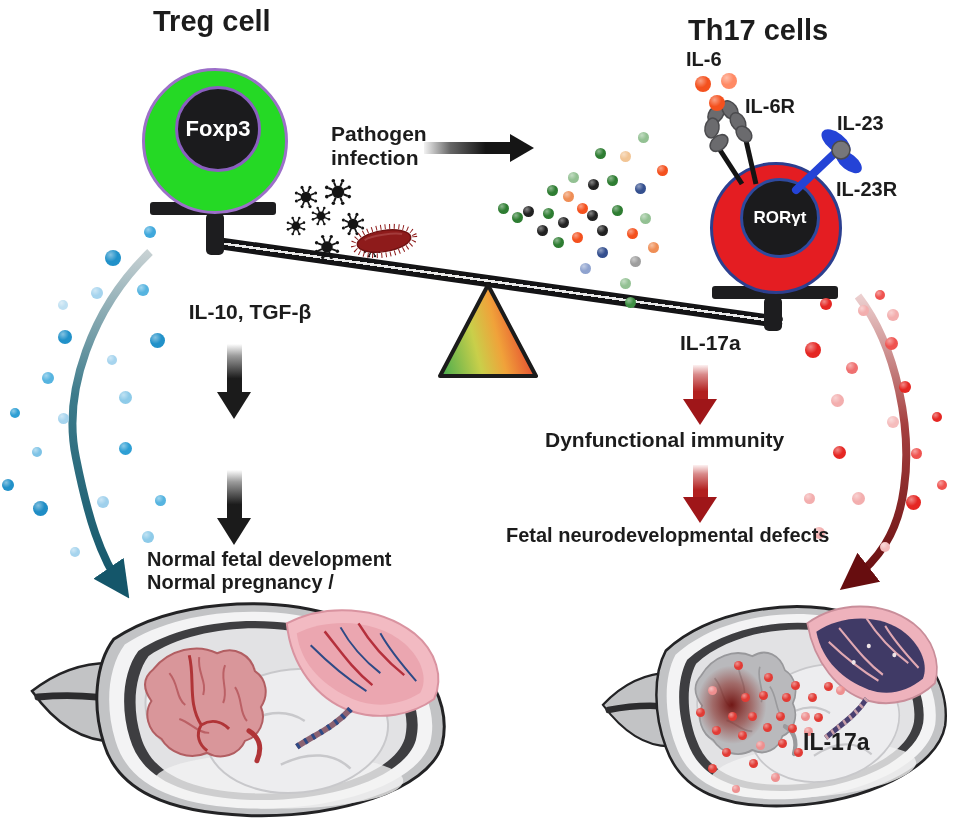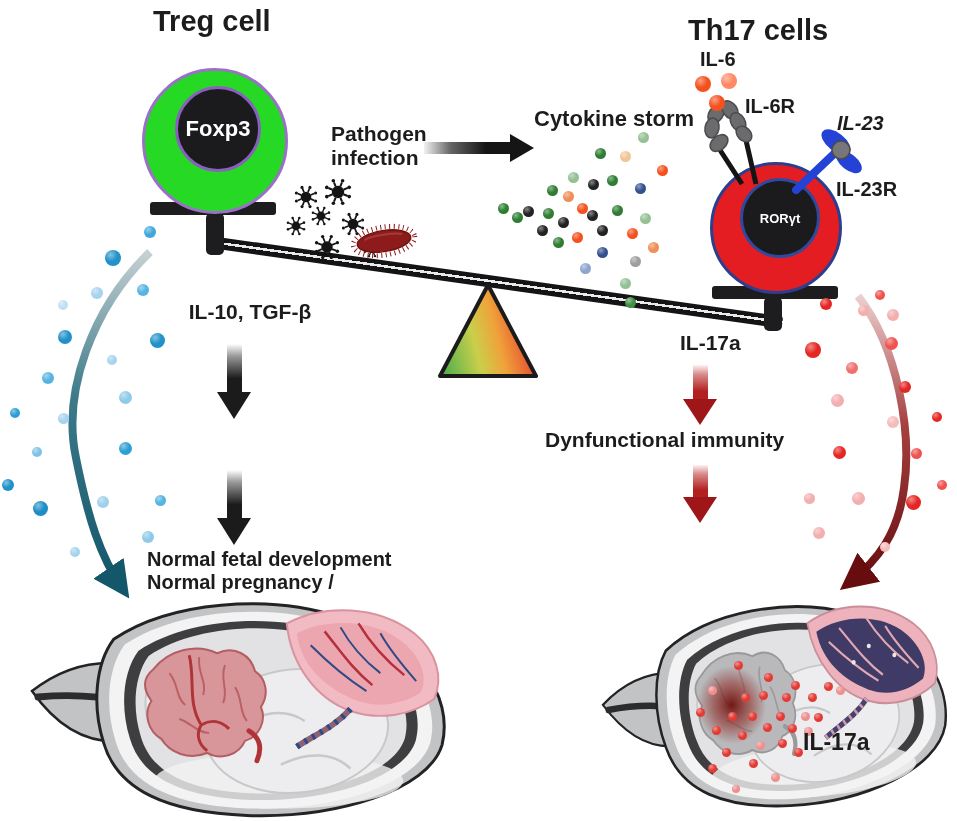--- a/index.html
+++ b/index.html
@@ -8,21 +8,21 @@
   .lbl{position:absolute;font-weight:bold;color:#1c1c1c;white-space:nowrap;line-height:1.16;}
   .abs{position:absolute;}
   .dot{position:absolute;border-radius:50%;}
   
   .cell{position:absolute;border-radius:50%;display:flex;align-items:flex-start;justify-content:center;}
   #treg-cell{left:142px;top:68px;width:140px;height:140px;background:#25d925;border:3px solid #9c6fc9;}
   #treg-nucleus{position:absolute;left:30px;top:15px;width:80px;height:80px;background:#1b1b1d;border:3px solid #8a5fbf;
     border-radius:50%;display:flex;align-items:center;justify-content:center;color:#fff;font-weight:bold;font-size:22px;}
   #th17-cell{left:710px;top:162px;width:126px;height:126px;background:#e41d22;border:3px solid #2c3f8f;}
   #th17-nucleus{position:absolute;left:27px;top:13px;width:74px;height:74px;background:#1b1b1d;border:3px solid #2e4a9e;
-    border-radius:50%;display:flex;align-items:center;justify-content:center;color:#fff;font-weight:bold;font-size:13px;}
+    border-radius:50%;display:flex;align-items:center;justify-content:center;color:#fff;font-weight:bold;font-size:17px;}
   
   .bar{position:absolute;background:#1d1d1f;border-radius:3px;}
   #beam{position:absolute;left:210px;top:236px;width:578px;height:12px;border-radius:3px;
     background:linear-gradient(180deg,#141416 0 4.5px,#e9e9e9 4.5px 7px,#141416 7px 12px);
     transform:rotate(8deg);transform-origin:0 50%;}
   
   .sarrow{position:absolute;width:34px;}
   .sarrow .shaft{width:15px;margin:0 auto;}
   .sarrow .head{width:0;height:0;border-left:17px solid transparent;border-right:17px solid transparent;}
   .sarrow.black .shaft{background:linear-gradient(180deg,#ffffff 0%,#9a9a9a 25%,#1b1b1b 72%);}
@@ -439,33 +439,33 @@
       <div class="dot" style="left: 770.5px; top: 772.5px; width: 9px; height: 9px; background: radial-gradient(circle at 35% 30%, rgba(255, 255, 255, 0.45), rgba(255, 255, 255, 0) 45%) rgb(238, 143, 143);"></div>
       <div class="dot" style="left: 732px; top: 785px; width: 8px; height: 8px; background: radial-gradient(circle at 35% 30%, rgba(255, 255, 255, 0.45), rgba(255, 255, 255, 0) 45%) rgb(238, 143, 143);"></div>
     </div>
 
   <div class="lbl" style="left:153px;top:5px;font-size:29px;">Treg cell</div>
   <div class="lbl" style="left:688px;top:14px;font-size:29px;">Th17 cells</div>
   <div class="lbl" style="left:331px;top:122px;font-size:21px;">
     <div>Pathogen</div>
     <div>infection</div>
   </div>
-  <div class="lbl" style="left:534px;top:106px;font-size:22px;">Cytokine storm</div>
-  <div class="lbl" style="left:686px;top:48px;font-size:20px;margin-left:14px;">IL-6</div>
+  <div class="lbl" style="left:686px;top:48px;font-size:20px;">IL-6</div>
   <div class="lbl" style="left:745px;top:95px;font-size:20px;">IL-6R</div>
-  <div class="lbl" style="left:837px;top:112px;font-size:20px;font-style:italic;">IL-23</div>
+  <div class="lbl" style="left:837px;top:112px;font-size:20px;">IL-23</div>
   <div class="lbl" style="left:836px;top:178px;font-size:20px;">IL-23R</div>
   <div class="lbl" style="left:150px;top:300px;width:200px;text-align:center;font-size:21px;">IL-10, TGF-β</div>
   <div class="lbl" style="left:147px;top:548px;font-size:20px;">
     <div>Normal fetal development</div>
     <div>Normal pregnancy /</div>
   </div>
   <div class="lbl" style="left:680px;top:331px;font-size:21px;">IL-17a</div>
   <div class="lbl" style="left:545px;top:428px;font-size:21px;">Dynfunctional immunity</div>
   <div class="lbl" style="left:506px;top:524px;font-size:20px;">
+    <div>Fetal neurodevelopmental defects</div>
   </div>
   <div class="lbl" style="left:803px;top:729px;font-size:23px;">IL-17a</div>
 
   <div id="pathogen-arrow">
     <div class="hshaft"></div>
       <div class="hhead"></div>
   </div>
   <div class="sarrow black" style="left:217px;top:344px;">
     <div class="shaft" style="height:48px;"></div>
       <div class="head"></div>

